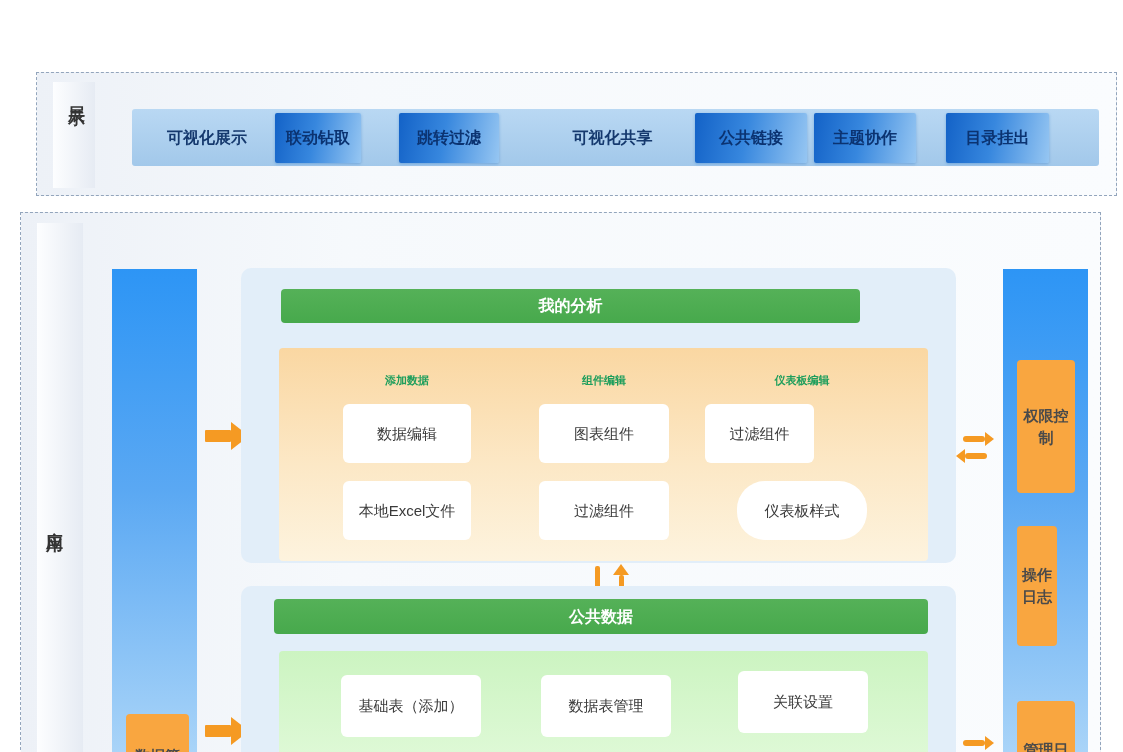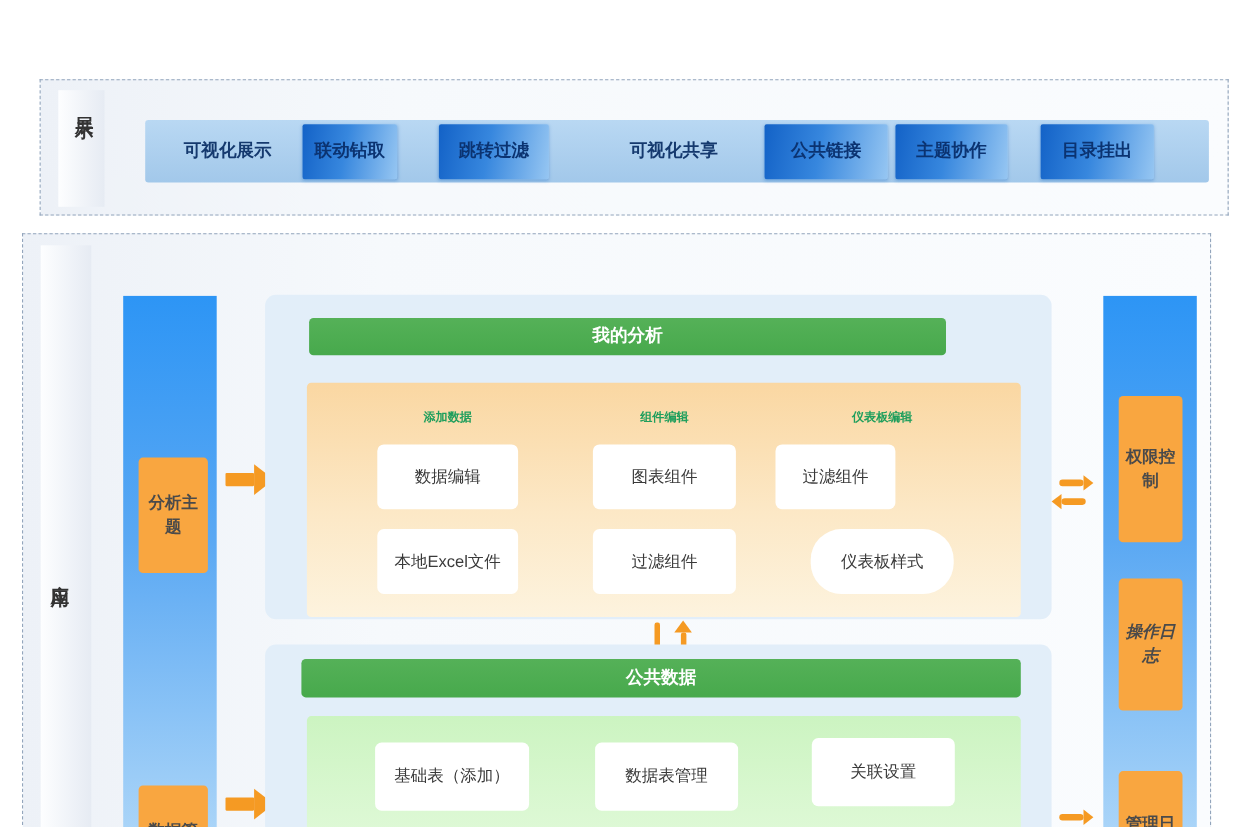--- a/index.html
+++ b/index.html
@@ -107,26 +107,25 @@
     <div class="band-btn" style="left:658px; width:112px;">公共链接</div>
     <div class="band-btn" style="left:777px; width:102px;">主题协作</div>
     <div class="band-btn" style="left:909px; width:103px;">目录挂出</div>
   </div>
 
   <div id="app-box" class="dashed-box">
     <div class="side-strip" style="left:16px; top:10px; width:46px; height:530px;"></div>
     <div class="section-label" style="left:22px; top:306px;">应用</div>
 
     <div class="vbar" style="left:91px; top:56px;"></div>
-    <div class="node" style="left:105px; top:166px; width:63px; height:105px;">分析主题</div>
     <div class="node" style="left:105px; top:464px; width:63px; height:105px;">数据管控</div>
 
     <div class="vbar" style="left:982px; top:56px;"></div>
     <div class="node" style="left:996px; top:110px; width:58px; height:133px;">权限控制</div>
-    <div class="node" style="left:996px; top:276px; width:58px; height:120px;font-style:italic;">操作日志</div>
+    <div class="node" style="left:996px; top:276px; width:40px; height:120px;">操作日志</div>
     <div class="node" style="left:996px; top:451px; width:58px; height:120px;">管理日志</div>
 
     <div class="flow-arrow" style="left:184px; top:209px;">
       <div class="shaft"></div>
         <div class="head"></div>
     </div>
     <div class="flow-arrow" style="left:184px; top:504px;">
       <div class="shaft"></div>
         <div class="head"></div>
     </div>

